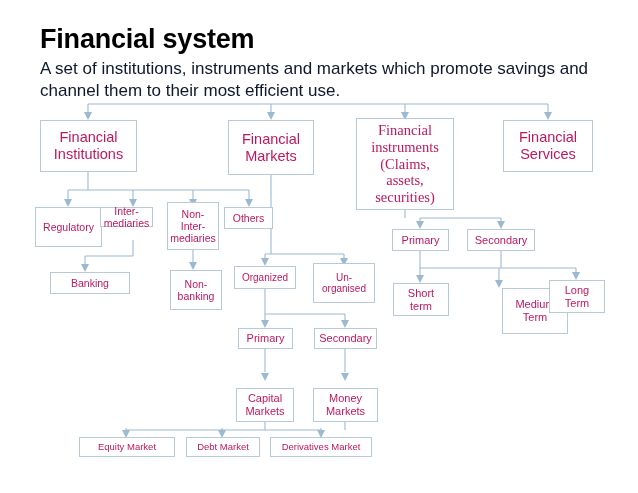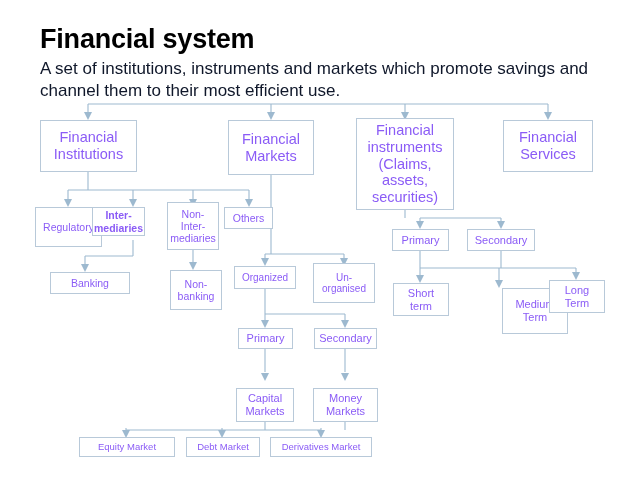--- a/index.html
+++ b/index.html
@@ -31,21 +31,21 @@
     width: 560px;
     font-size: 17px;
     line-height: 22px;
     color: #0f172a;
   }
   .node {
     position: absolute;
     box-sizing: border-box;
     border: 1px solid #b8c9d9;
     background: #ffffff;
-    color: #8b5cf6;
+    color: #be185d;
     display: flex;
     align-items: center;
     justify-content: center;
     text-align: center;
     line-height: 1.15;
     padding: 1px 10px;
   }
   .lvl1 { font-size: 14.5px; }
   .lvl2 { font-size: 10.5px; }
   .lvl3 { font-size: 11px; }
@@ -149,25 +149,25 @@
     <line x1="499" y1="268" x2="499" y2="280"></line>
     <line x1="576" y1="268" x2="576" y2="272"></line>
     <polygon points="420,283 416,275 424,275"></polygon>
     <polygon points="499,288 495,280 503,280"></polygon>
     <polygon points="576,280 572,272 580,272"></polygon>
     <line x1="501" y1="251" x2="501" y2="268"></line>
   </svg>
 
   <div class="node lvl1" style="left:40px; top:120px; width:97px; height:52px;">Financial Institutions</div>
   <div class="node lvl1" style="left:228px; top:120px; width:86px; height:55px;">Financial Markets</div>
-  <div class="node lvl1" style="left:356px; top:118px; width:98px; height:92px;">Financial instruments (Claims, assets, securities)</div>
+  <div class="node lvl1" style="left:356px; top:118px; width:98px; height:92px;font-family:Liberation Serif, serif;">Financial instruments (Claims, assets, securities)</div>
   <div class="node lvl1" style="left:503px; top:120px; width:90px; height:52px;">Financial Services</div>
 
   <div class="node lvl2" style="left:35px; top:207px; width:67px; height:40px;">Regulatory</div>
-  <div class="node lvl2" style="left:92px; top:207px; width:53px; height:29px;font-weight:bold;">Inter-mediaries</div>
+  <div class="node lvl2" style="left:100px; top:207px; width:53px; height:20px;">Inter-mediaries</div>
   <div class="node lvl2" style="left:167px; top:202px; width:52px; height:48px;">Non-Inter-mediaries</div>
   <div class="node lvl2" style="left:224px; top:207px; width:49px; height:22px;">Others</div>
 
   <div class="node lvl2" style="left:50px; top:272px; width:80px; height:22px;">Banking</div>
   <div class="node lvl2" style="left:170px; top:270px; width:52px; height:40px;">Non-banking</div>
 
   <div class="node lvl4" style="left:234px; top:266px; width:62px; height:23px;">Organized</div>
   <div class="node lvl4" style="left:313px; top:263px; width:62px; height:40px;">Un-organised</div>
 
   <div class="node lvl3" style="left:238px; top:328px; width:55px; height:21px;">Primary</div>

